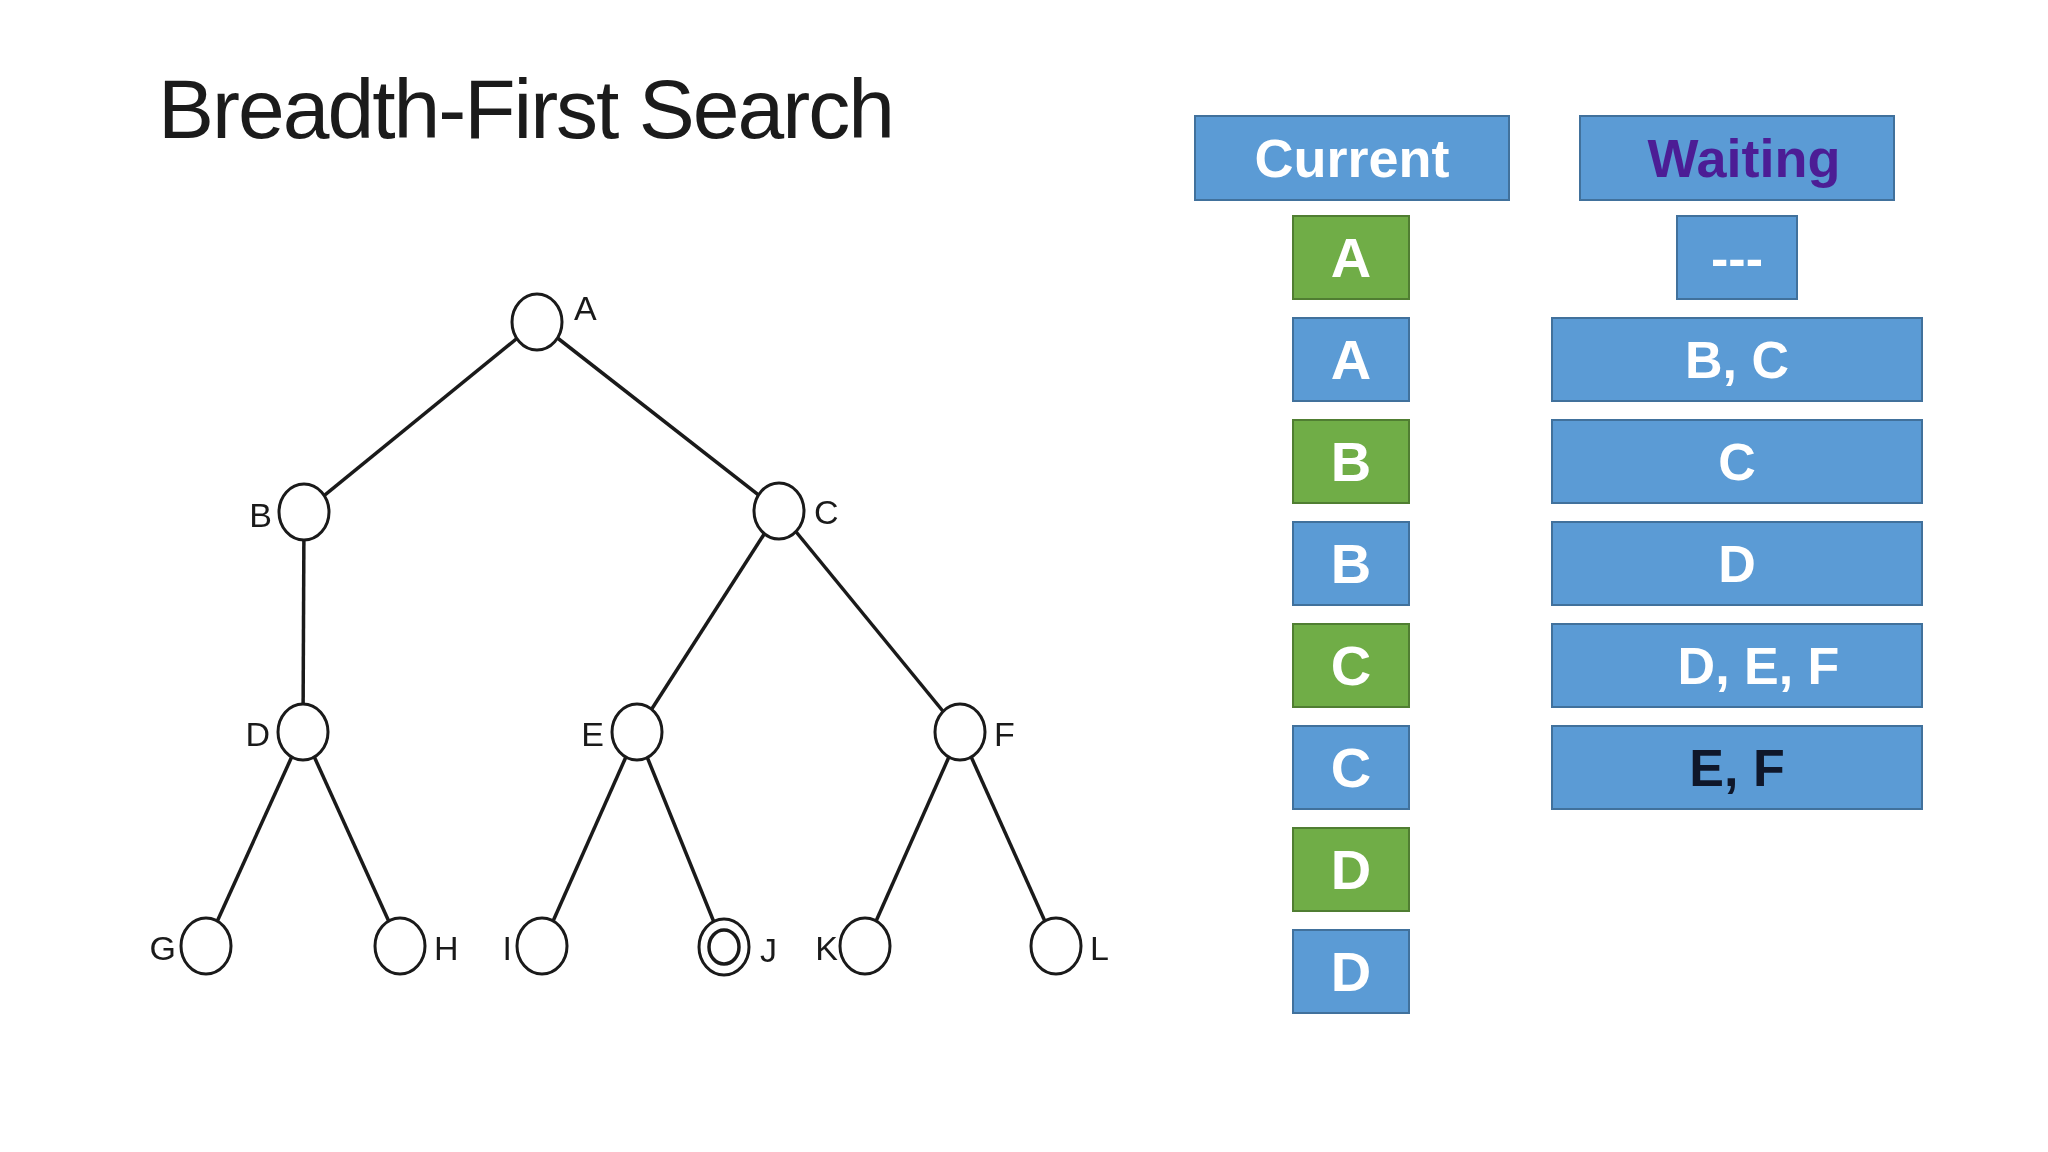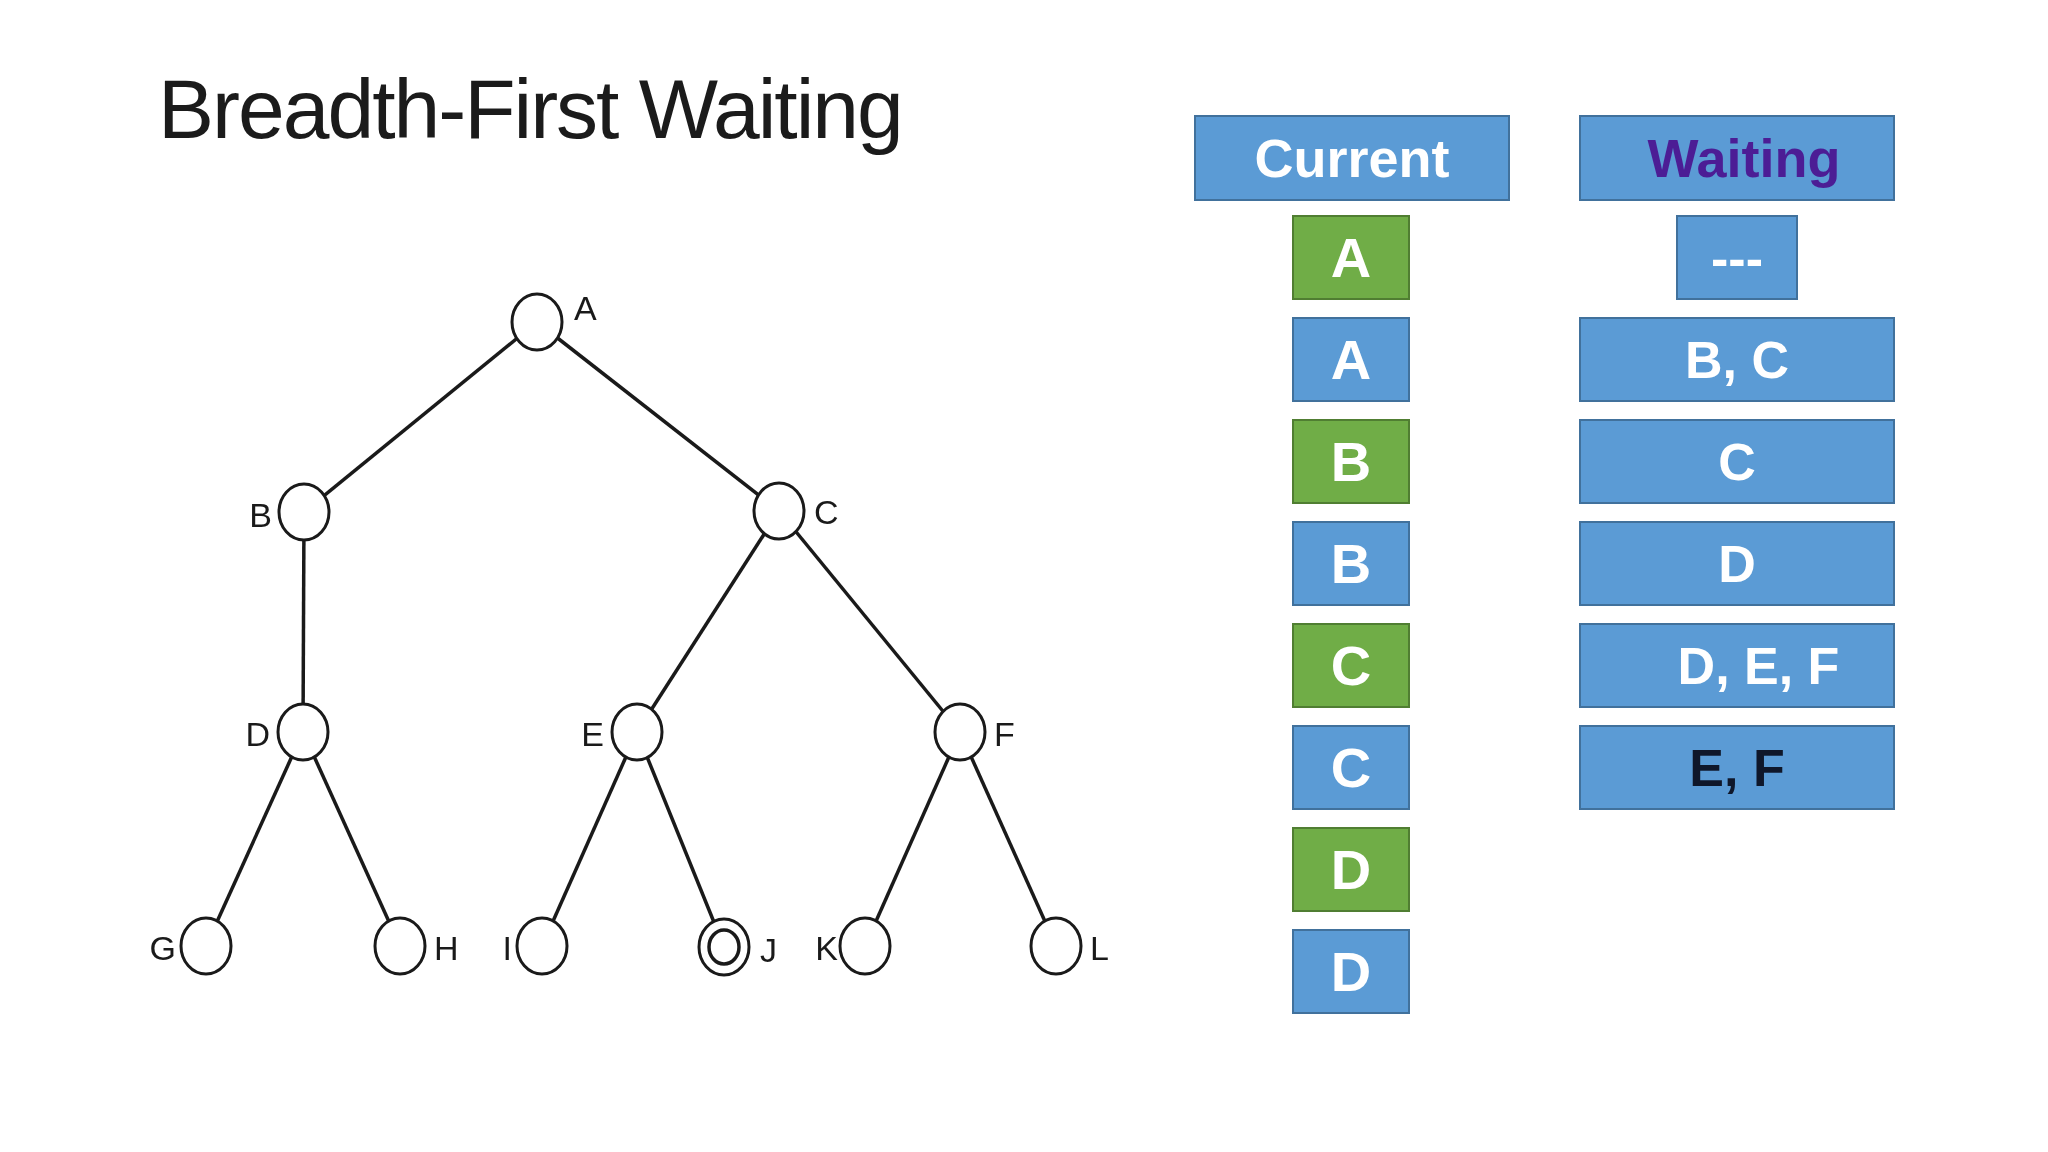--- a/index.html
+++ b/index.html
@@ -67,31 +67,31 @@
   .cell {
     box-sizing: border-box;
     height: 85px;
     display: flex;
     align-items: center;
     justify-content: center;
     font-weight: 700;
     color: #ffffff;
   }
   .current-cell { width: 118px; font-size: 56px; }
-  .waiting-cell { width: 316px; font-size: 52px; }
+  .waiting-cell { width: 372px; font-size: 52px; }
   .waiting-cell.small { width: 122px; }
   .waiting-cell.empty { visibility: hidden; }
 </style>
 </head>
 <body>
 
 <div class="slide">
 
   <div class="title">
-    <div>Breadth-First Waiting</div>
+    <div>Breadth-First Search</div>
   </div>
 
   <svg class="tree-svg" id="tree-svg" viewBox="0 0 2048 1152">
       <line x1="537" y1="322" x2="304" y2="512" stroke="#1a1a1a" stroke-width="3.5"></line>
       <line x1="537" y1="322" x2="779" y2="511" stroke="#1a1a1a" stroke-width="3.5"></line>
       <line x1="304" y1="512" x2="303" y2="732" stroke="#1a1a1a" stroke-width="3.5"></line>
       <line x1="779" y1="511" x2="637" y2="732" stroke="#1a1a1a" stroke-width="3.5"></line>
       <line x1="779" y1="511" x2="960" y2="732" stroke="#1a1a1a" stroke-width="3.5"></line>
       <line x1="303" y1="732" x2="206" y2="946" stroke="#1a1a1a" stroke-width="3.5"></line>
       <line x1="303" y1="732" x2="400" y2="946" stroke="#1a1a1a" stroke-width="3.5"></line>

